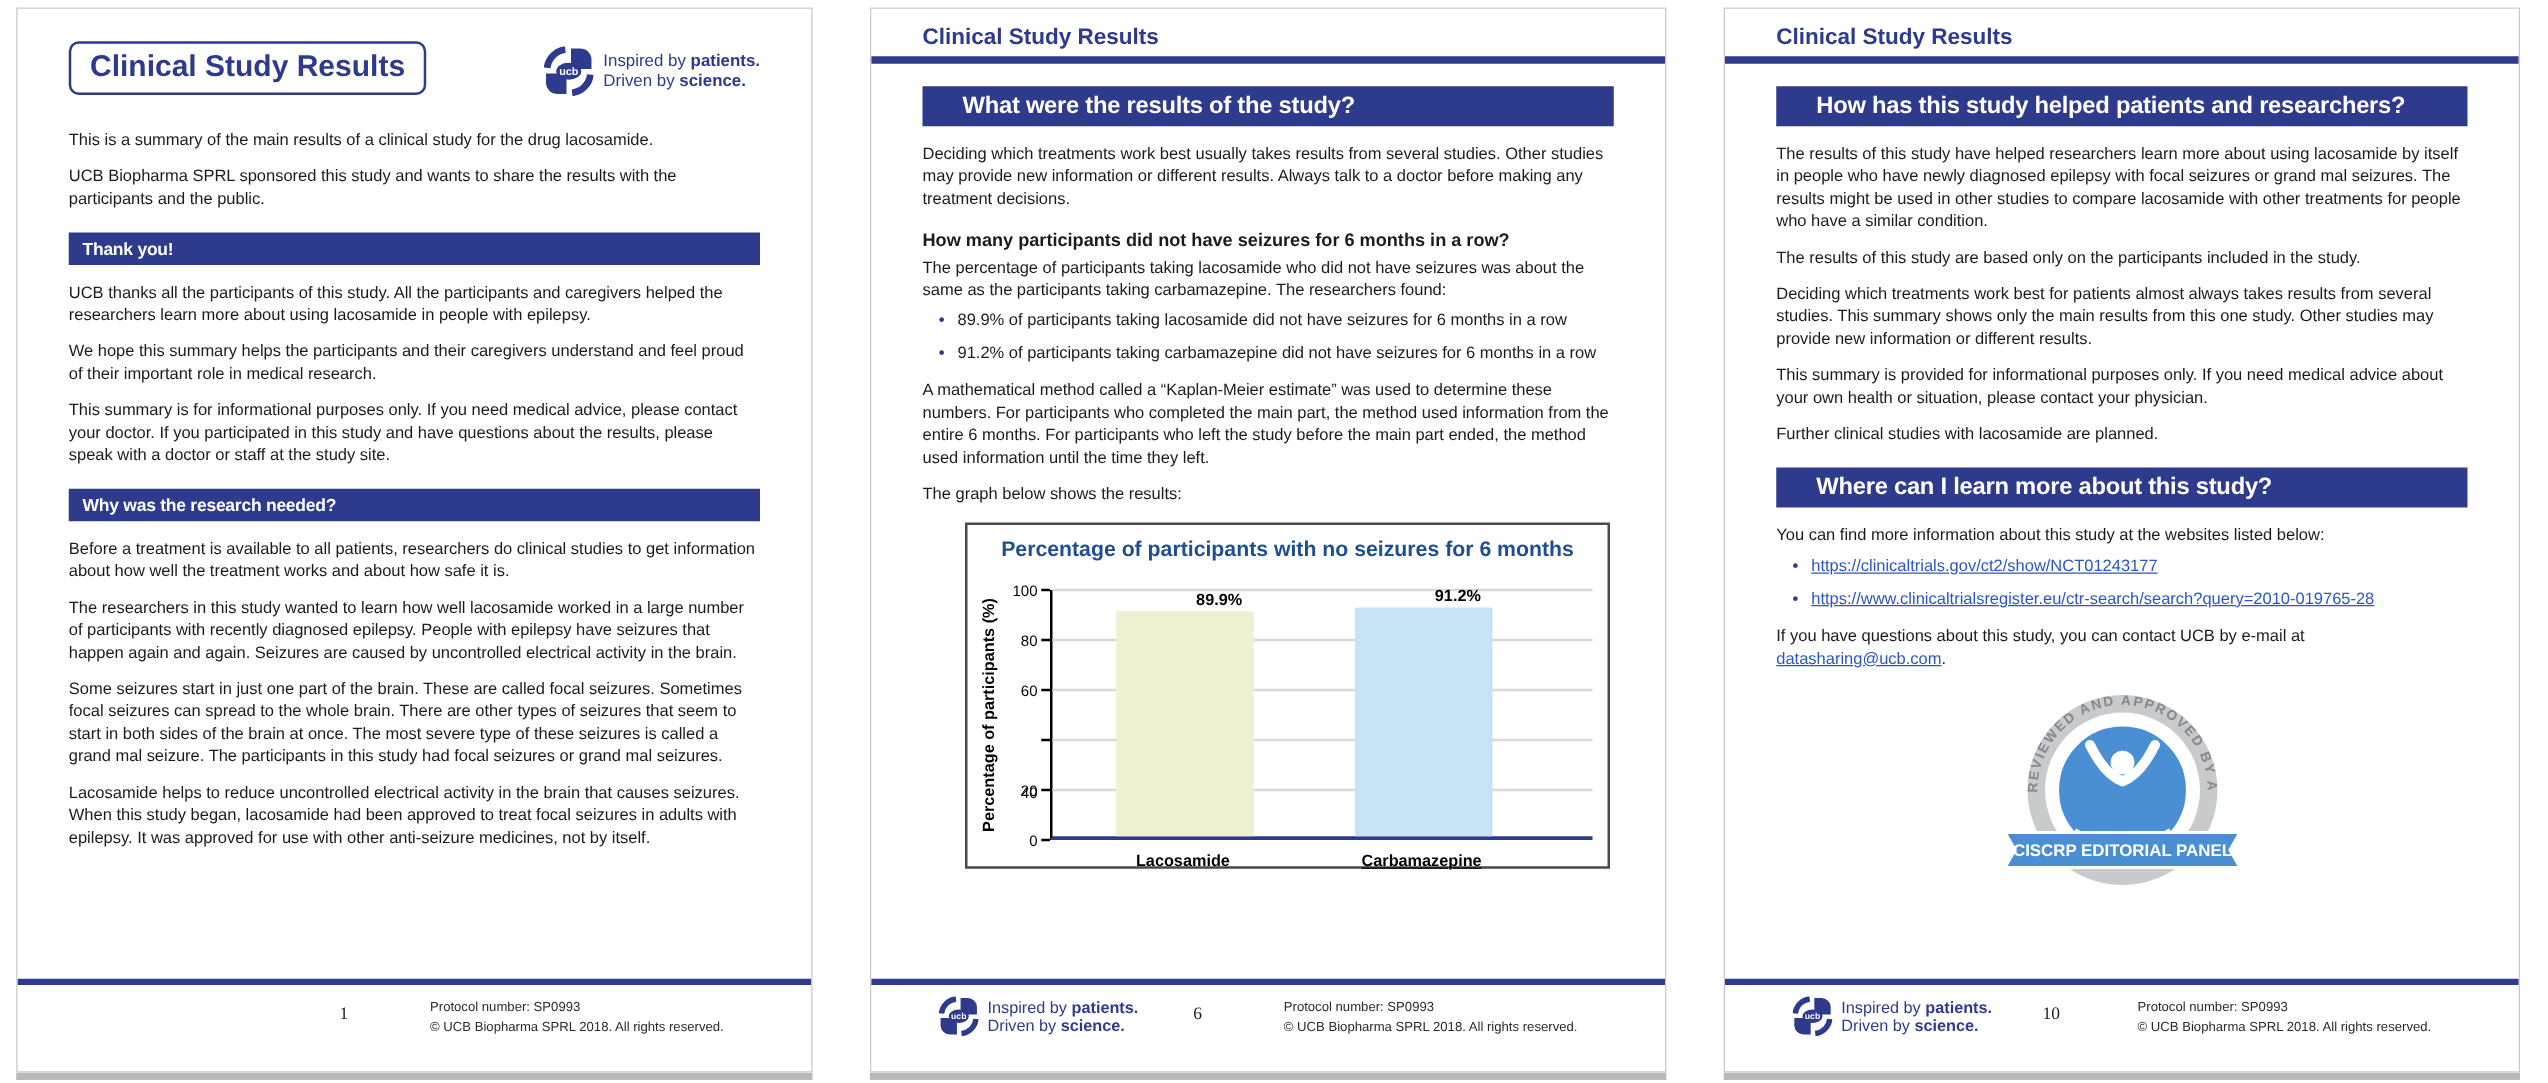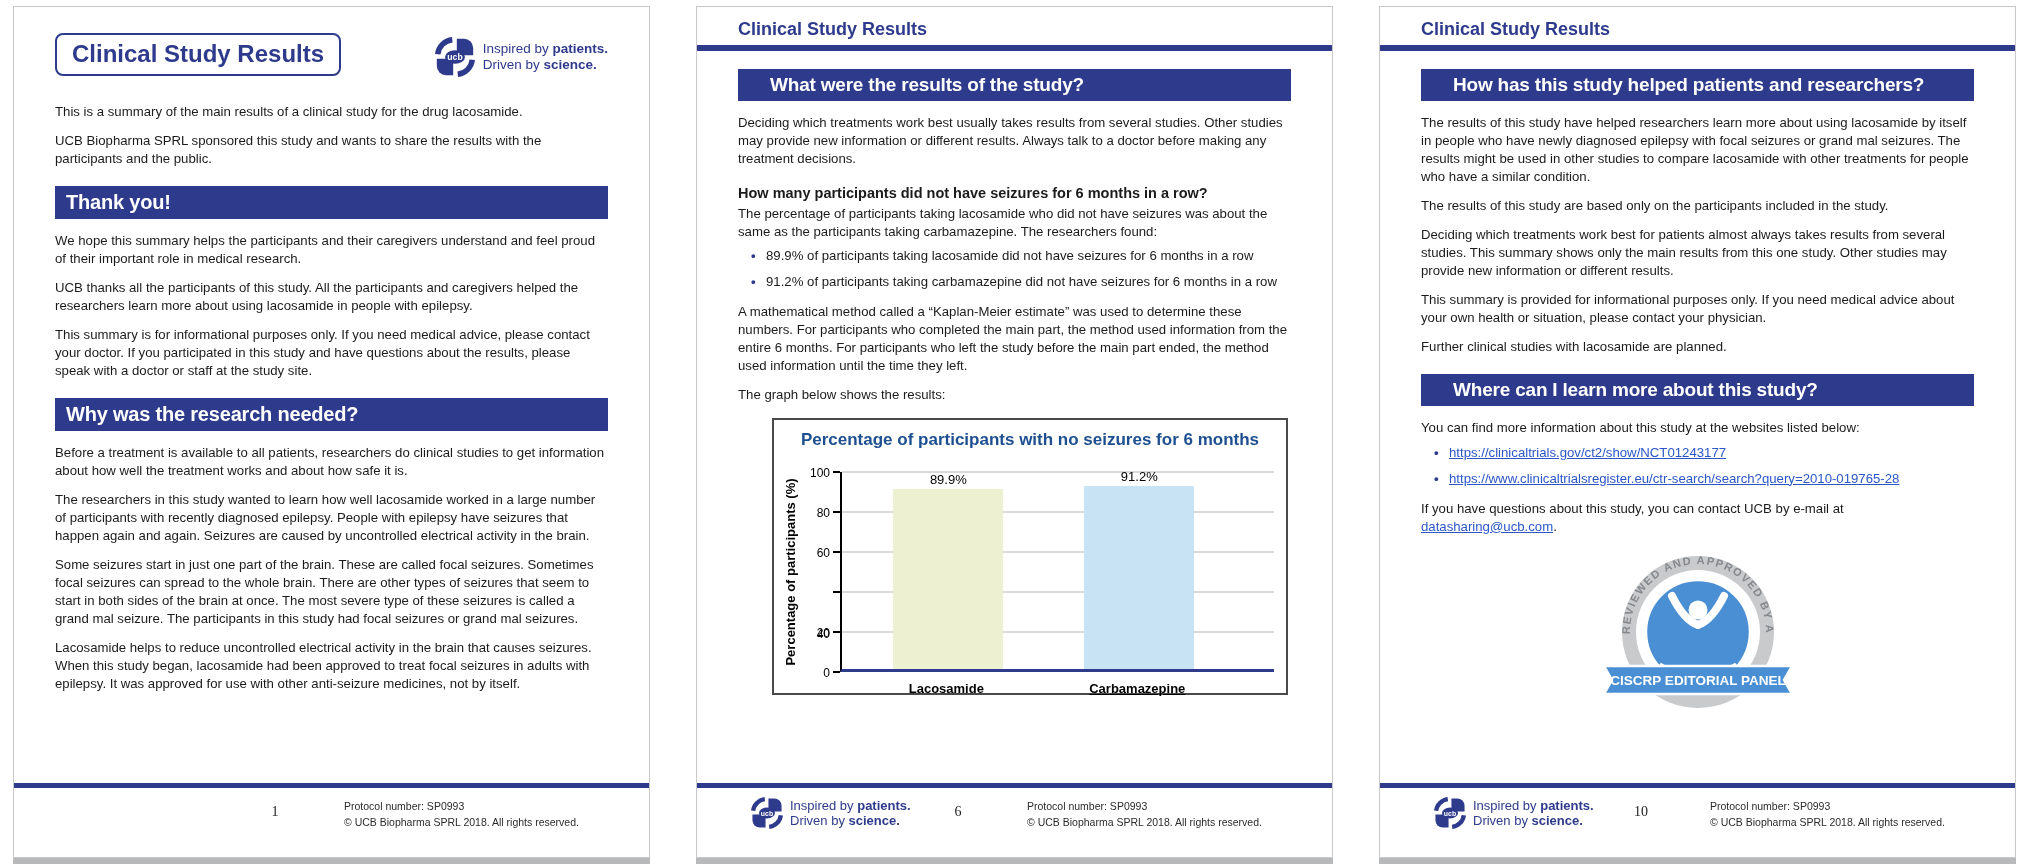--- a/index.html
+++ b/index.html
@@ -17,21 +17,21 @@
   .p1-header { display:flex; justify-content:space-between; align-items:flex-start;
     margin:26px 0 26px; }
   .title-box { border:2.5px solid #2e3a8c; border-radius:8px; padding:5px 15px;
     color:#2e3a8c; font-size:24px; font-weight:bold; line-height:1.2; }
   .brand { display:flex; align-items:center; gap:8px; margin-top:4px; }
   .brand svg { display:block; }
   .tagline { color:#2e3a8c; font-size:13.5px; line-height:16px; }
   .tagline b { font-weight:bold; }
 
   
-  .banner { background:#2e3a8c; color:#fff; font-weight:bold; font-size:20px;
+  .banner { background:#2e3a8c; color:#fff; font-weight:bold; font-size:14px;
     line-height:1.15; padding:5px 11px; margin:18px 0 13px; letter-spacing:-0.2px; }
   .banner.small { font-size:19px;padding-left:32px; }
   .page-head { padding:13px 41px 0; }
   .head-title { color:#2e3a8c; font-weight:bold; font-size:18px; }
   .head-rule { height:6px; background:#2e3a8c; margin-top:7px; }
   .subhead { font-weight:bold; font-size:14.5px; margin:16px 0 3px; }
 
   ul.bullets { list-style:none; margin:0 0 12px; }
   ul.bullets li { position:relative; padding-left:28px; margin:0 0 8px; }
   ul.bullets li::before { content:"•"; position:absolute; left:13px; color:#2e3a8c;
@@ -47,22 +47,22 @@
   .ylab span { position:absolute; left:50%; top:50%;
     transform:translate(-50%,-50%) rotate(-90deg); white-space:nowrap;
     font-weight:bold; font-size:13px; color:#000; }
   .chart-plot { position:absolute; left:66px; top:52px; width:434px; height:200px;
     border-left:2.5px solid #000; border-bottom:3px solid #2e3a8c; }
   .gridline { position:absolute; left:0; right:0; height:1.5px; background:#d9d9d9; }
   .ytickmark { position:absolute; left:-9px; width:7px; height:2px; background:#000; }
   .yticklabel { position:absolute; left:-44px; width:32px; text-align:right;
     font-size:12px; color:#000; }
   .bar { position:absolute; bottom:0; width:110px; }
-  .barvalue { position:absolute; transform:translateX(-50%); font-weight:normal;
-    font-size:13px; color:#000; }
+  .barvalue { position:absolute; transform:translateX(-50%); font-weight:bold;
+    font-size:13px; color:#000;margin-left:27px; }
   .xcat { position:absolute; transform:translateX(-50%); top:260px; font-weight:bold;
     font-size:13px; color:#000; }
 
   
   .seal-wrap { width:200px; margin:12px auto 0; }
 
   
   .page-footer { position:absolute; left:0; right:0; bottom:0; height:74px; }
   .footer-rule { height:5px; background:#2e3a8c; }
   .footer-row { position:relative; height:69px; }
@@ -97,22 +97,22 @@
               <div><span>Inspired by </span><b>patients.</b></div>
               <div><span>Driven by </span><b>science.</b></div>
             </div>
           </div>
         </div>
 
         <p>This is a summary of the main results of a clinical study for the drug lacosamide.</p>
         <p>UCB Biopharma SPRL sponsored this study and wants to share the results with the participants and the public.</p>
 
         <div class="banner">Thank you!</div>
+        <p>UCB thanks all the participants of this study. All the participants and caregivers helped the researchers learn more about using lacosamide in people with epilepsy.</p>
         <p>We hope this summary helps the participants and their caregivers understand and feel proud of their important role in medical research.</p>
-        <p>UCB thanks all the participants of this study. All the participants and caregivers helped the researchers learn more about using lacosamide in people with epilepsy.</p>
         <p>This summary is for informational purposes only. If you need medical advice, please contact your doctor. If you participated in this study and have questions about the results, please speak with a doctor or staff at the study site.</p>
 
         <div class="banner">Why was the research needed?</div>
         <p>Before a treatment is available to all patients, researchers do clinical studies to get information about how well the treatment works and about how safe it is.</p>
         <p>The researchers in this study wanted to learn how well lacosamide worked in a large number of participants with recently diagnosed epilepsy. People with epilepsy have seizures that happen again and again. Seizures are caused by uncontrolled electrical activity in the brain.</p>
         <p>Some seizures start in just one part of the brain. These are called focal seizures. Sometimes focal seizures can spread to the whole brain. There are other types of seizures that seem to start in both sides of the brain at once. The most severe type of these seizures is called a grand mal seizure. The participants in this study had focal seizures or grand mal seizures.</p>
         <p>Lacosamide helps to reduce uncontrolled electrical activity in the brain that causes seizures. When this study began, lacosamide had been approved to treat focal seizures in adults with epilepsy. It was approved for use with other anti-seizure medicines, not by itself.</p>
       </div>
 
       <div class="page-footer">

